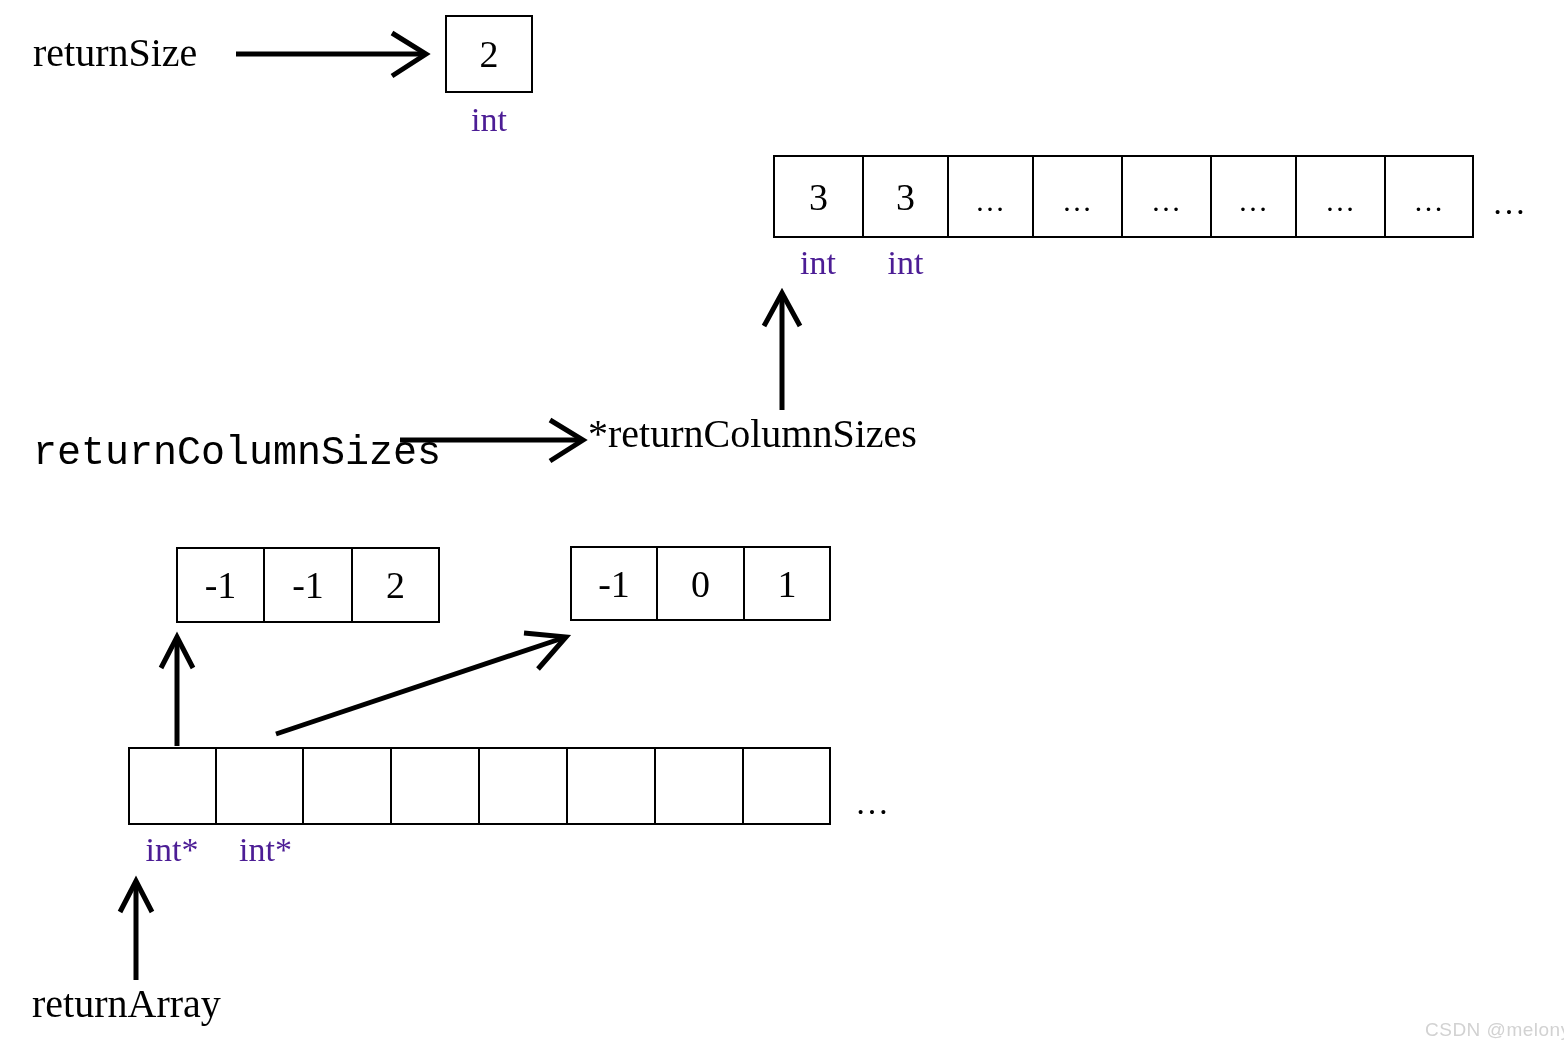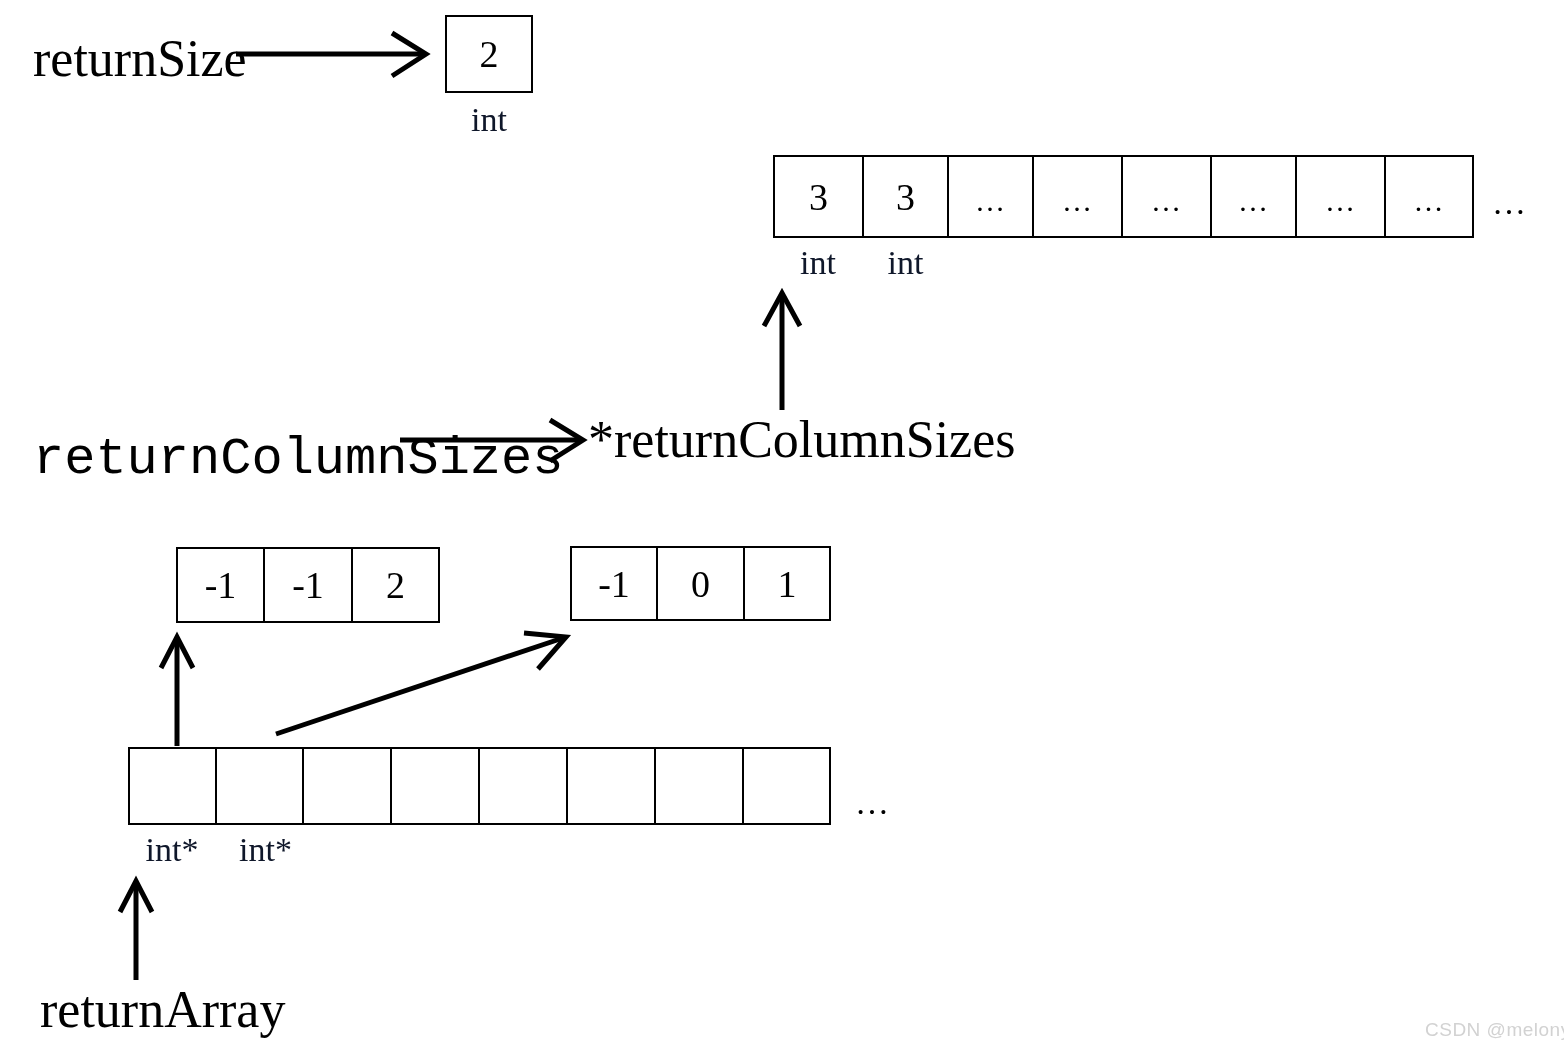--- a/index.html
+++ b/index.html
@@ -15,31 +15,31 @@
     position: relative;
     width: 1564px;
     height: 1046px;
     background: #ffffff;
     overflow: hidden;
   }
   .abs { position: absolute; }
 
   
   .var-label {
-    font-size: 52px;
+    font-size: 40px;
     line-height: 1;
     white-space: nowrap;
     color: #000;
   }
   .type-label {
     font-size: 34px;
     line-height: 1;
     white-space: nowrap;
     text-align: center;
-    color: #0f172a;
+    color: #4c1d95;
   }
   .ellipsis-out {
     font-size: 34px;
     line-height: 1;
     letter-spacing: 1px;
     color: #000;
     white-space: nowrap;
   }
 
   
@@ -190,17 +190,17 @@
     <div class="cell" style="width:88px; height:78px;"></div>
     <div class="cell" style="width:88px; height:78px;"></div>
     <div class="cell" style="width:88px; height:78px;"></div>
   </div>
 
   <div class="abs ellipsis-out" style="left:855px; top:786px;">…</div>
 
   <div class="abs type-label" style="left:128px; top:833px; width:88px;">int*</div>
   <div class="abs type-label" style="left:222px; top:833px; width:87px;">int*</div>
 
-  <div class="abs var-label" style="left:40px; top:984px;">returnArray</div>
+  <div class="abs var-label" style="left:32px; top:984px;">returnArray</div>
 
   <div class="abs watermark" style="left:1425px; top:1019px;">CSDN @melonyzzZ</div>
 
 </div>
 
 </body></html>

